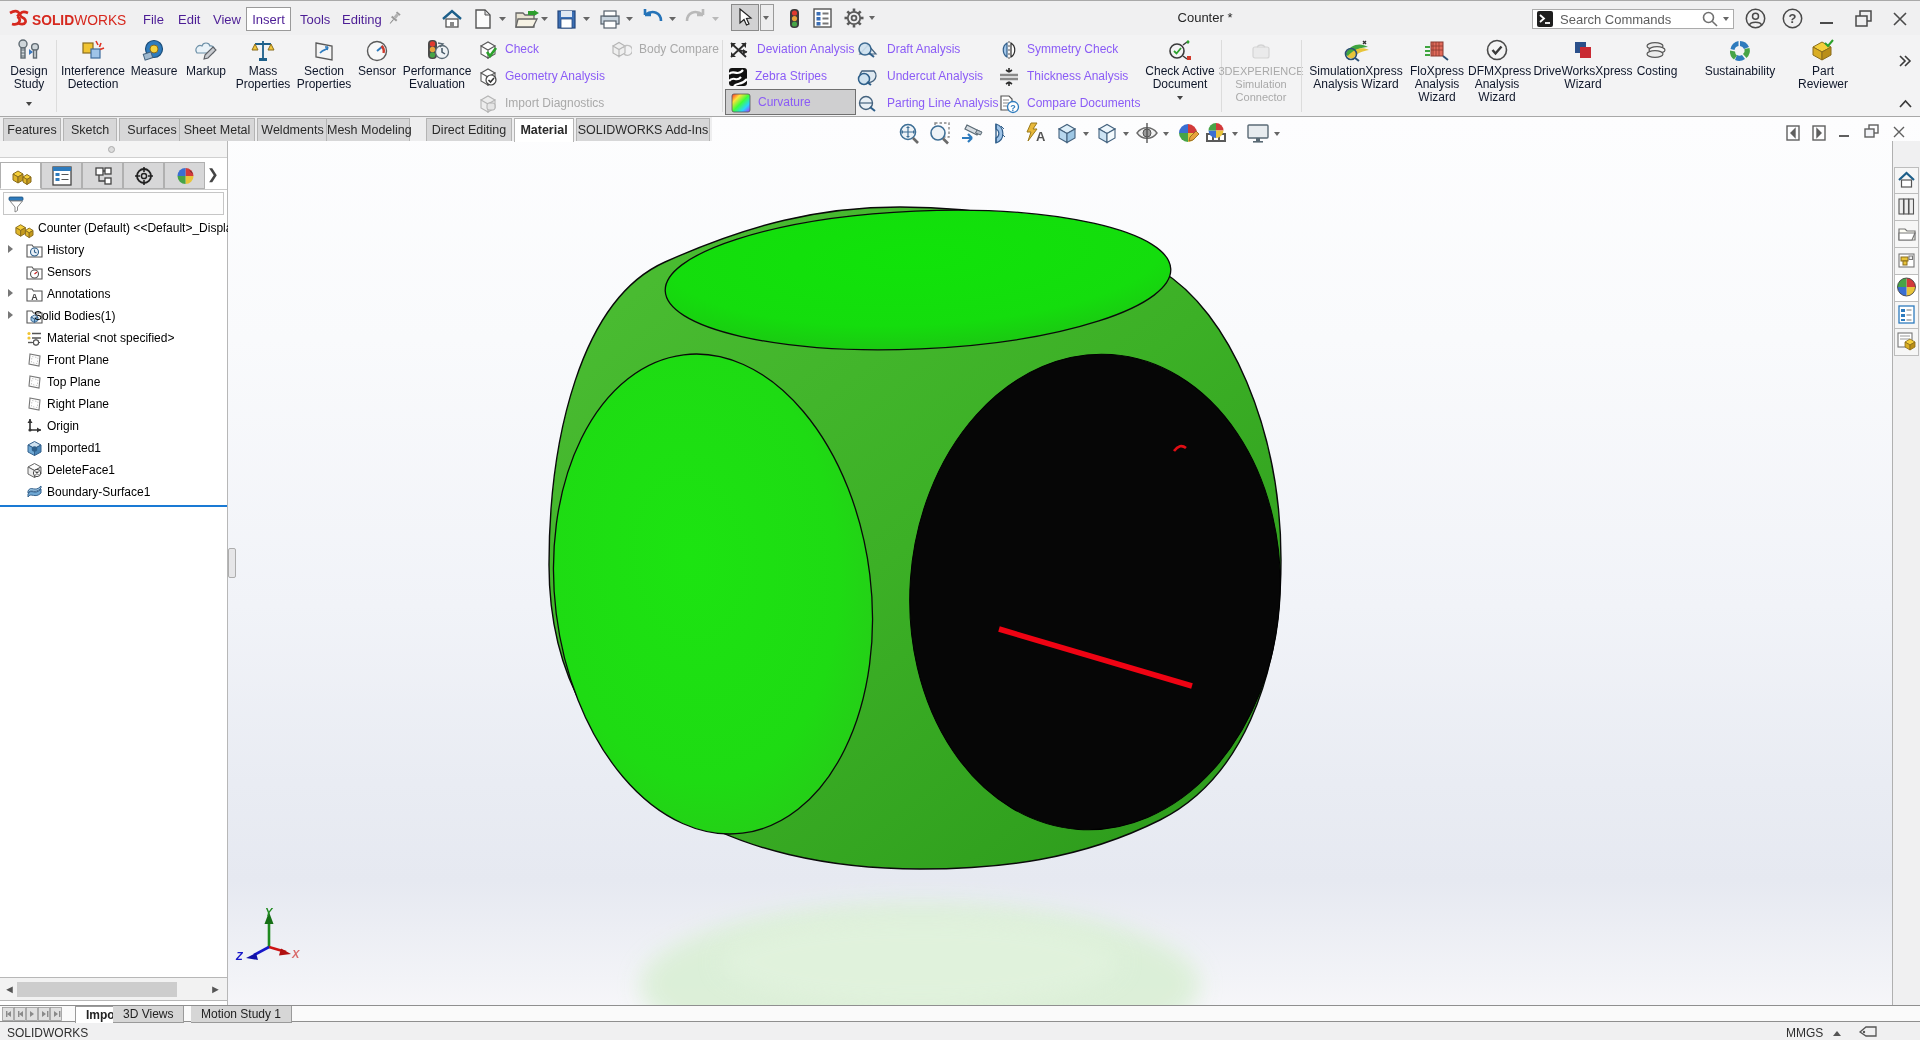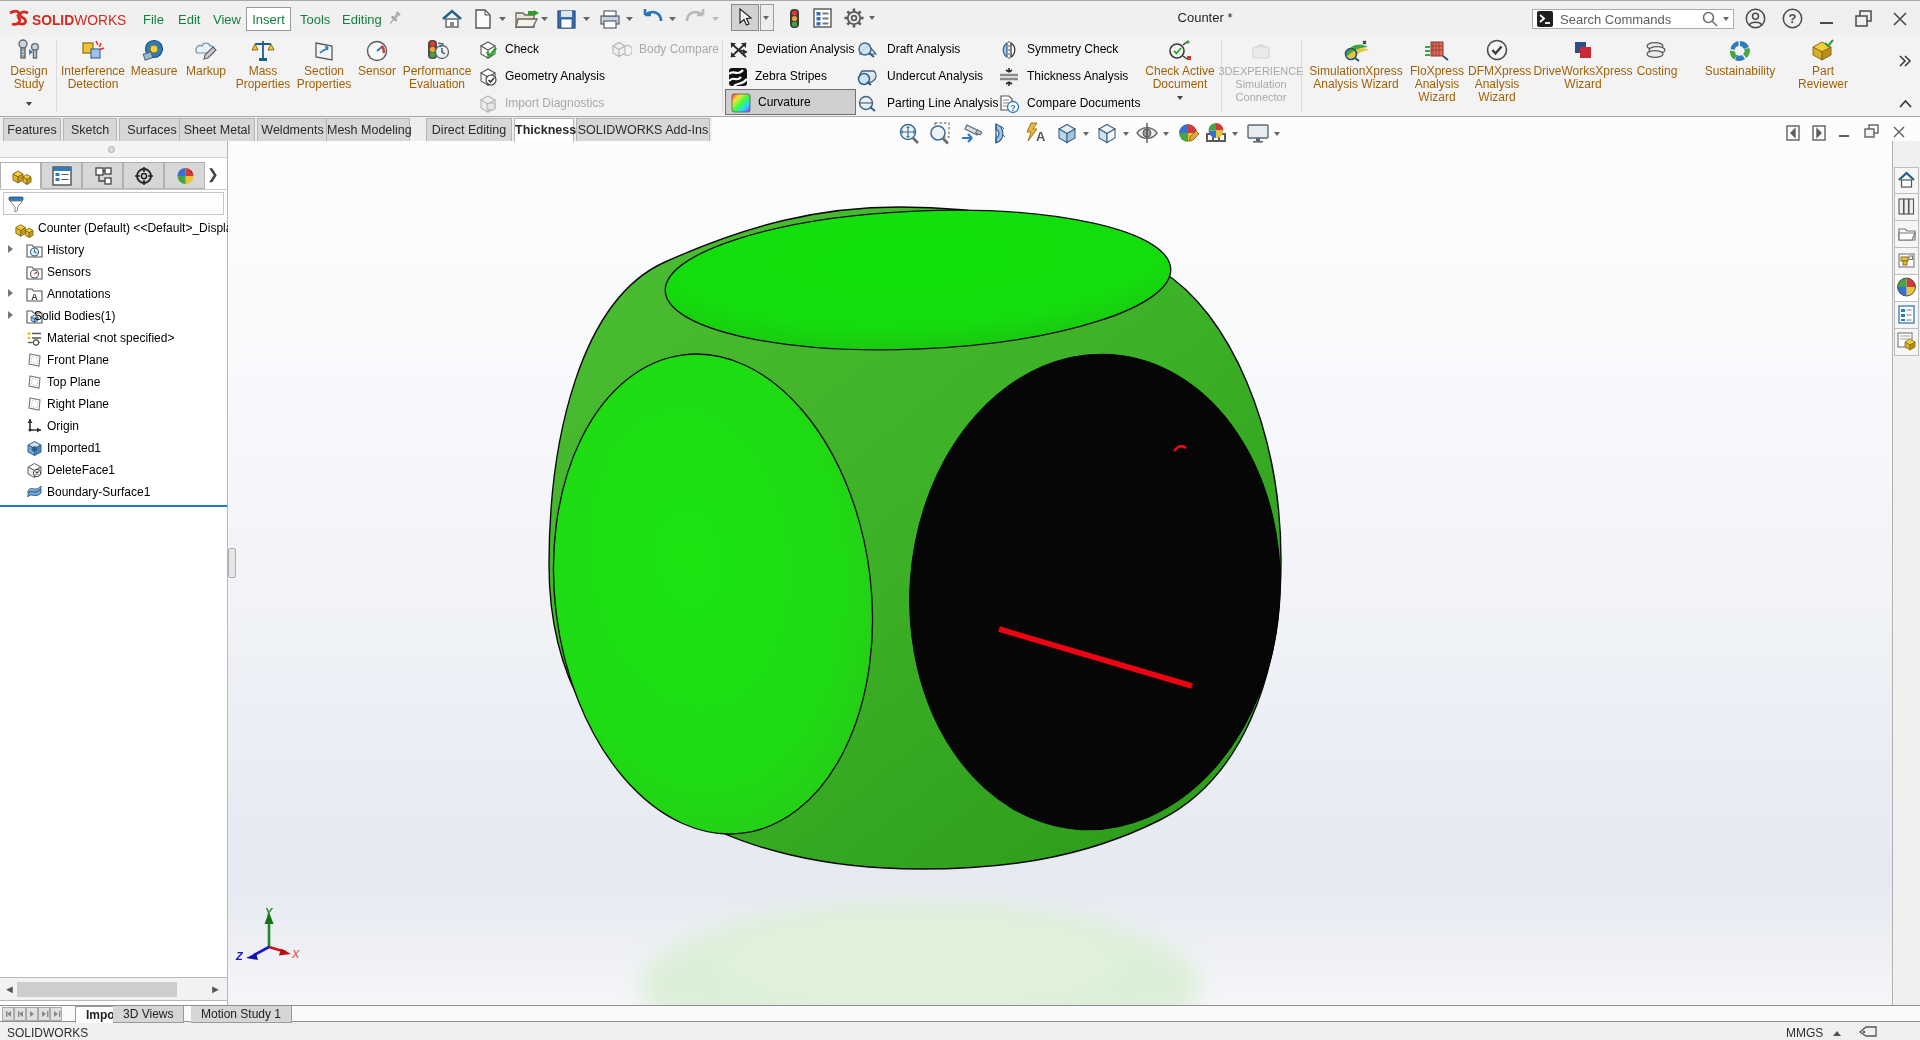--- a/index.html
+++ b/index.html
@@ -1,28 +1,28 @@
 <!DOCTYPE html>
 <html><head>
 <meta charset="utf-8">
 <style>
 * { margin:0; padding:0; box-sizing:border-box; }
 html,body { width:1920px; height:1040px; overflow:hidden; }
 body { font-family:"Liberation Sans", sans-serif; position:relative; background:#f0f0f1; font-size:12px; color:#1e1e1e; }
 .abs { position:absolute; }
 
 #titlebar { position:absolute; left:0; top:0; width:1920px; height:35px; background:#f0f0f1; border-top:1px solid #a9a9a9; }
-.menuitem { position:absolute; top:8px; height:21px; line-height:21px; font-size:13px; color:#15803d; }
+.menuitem { position:absolute; top:8px; height:21px; line-height:21px; font-size:13px; color:#4c1d95; }
 #title-center { position:absolute; top:9px; left:1100px; width:210px; text-align:center; font-size:13px; color:#262626; }
 
 #ribbon { position:absolute; left:0; top:35px; width:1920px; height:82px; background:#f3f3f4; border-bottom:1px solid #a8a8a8; }
 .rdiv { position:absolute; top:5px; height:72px; width:1px; background:#dcdcdc; }
-.bigbtn { position:absolute; top:4px; text-align:center; font-size:12px; line-height:13px; color:#a16207; }
+.bigbtn { position:absolute; top:4px; text-align:center; font-size:12px; line-height:13px; color:#0f172a; }
 .bigbtn .ic { height:24px; margin-bottom:2px; position:relative; }
-.smallbtn { position:absolute; height:26px; font-size:12px; color:#000000; line-height:26px; white-space:nowrap; }
+.smallbtn { position:absolute; height:26px; font-size:12px; color:#8b5cf6; line-height:26px; white-space:nowrap; }
 .smallbtn svg, .smallbtn .ig { vertical-align:middle; margin-right:7px; }
 .disab { color:#a9a9a9 !important; }
 
 #tabrow { position:absolute; left:0; top:117px; width:712px; height:24px; background:#eeeeef; }
 .cmtab { position:absolute; top:1px; height:23px; line-height:22px; text-align:center; background:#d7d7d8; border:1px solid #b4b4b4; border-bottom:none; font-size:12.5px; color:#2a2a2a; white-space:nowrap; }
 .cmtab.active { background:#ffffff; font-weight:bold; height:24px; z-index:3; }
 
 #viewport { position:absolute; left:228px; top:117px; width:1692px; height:888px;
   background:linear-gradient(180deg,#fdfdfe 0%,#f9fafc 25%,#f1f3f8 55%,#e9ecf3 75%,#e6e9f1 86%,#f2f3f7 97%,#f6f6f9 100%); }
 
@@ -708,21 +708,21 @@
 </div>
 
 <div id="tabrow">
   <div class="cmtab" style="left:3px;width:58px">Features</div>
   <div class="cmtab" style="left:63px;width:54px">Sketch</div>
   <div class="cmtab" style="left:119px;width:66px">Surfaces</div>
   <div class="cmtab" style="left:179px;width:76px">Sheet Metal</div>
   <div class="cmtab" style="left:257px;width:71px">Weldments</div>
   <div class="cmtab" style="left:326px;width:84px">Mesh Modeling</div>
   <div class="cmtab" style="left:426px;width:86px">Direct Editing</div>
-  <div class="cmtab active" style="left:514px;width:60px">Thickness</div>
+  <div class="cmtab active" style="left:514px;width:60px">Material</div>
   <div class="cmtab" style="left:576px;width:134px">SOLIDWORKS Add-Ins</div>
 </div>
 
 <div id="leftpanel">
 
   <div class="abs" style="left:0;top:0;width:227px;height:17px;background:#f4f4f4;border-bottom:1px solid #d0d0d0">
     <div class="abs" style="left:108px;top:5px;width:7px;height:7px;border-radius:50%;background:#dcdcdc;border:1px solid #ababab"></div>
   </div>
 
   <div class="ptab active" style="left:0px">

